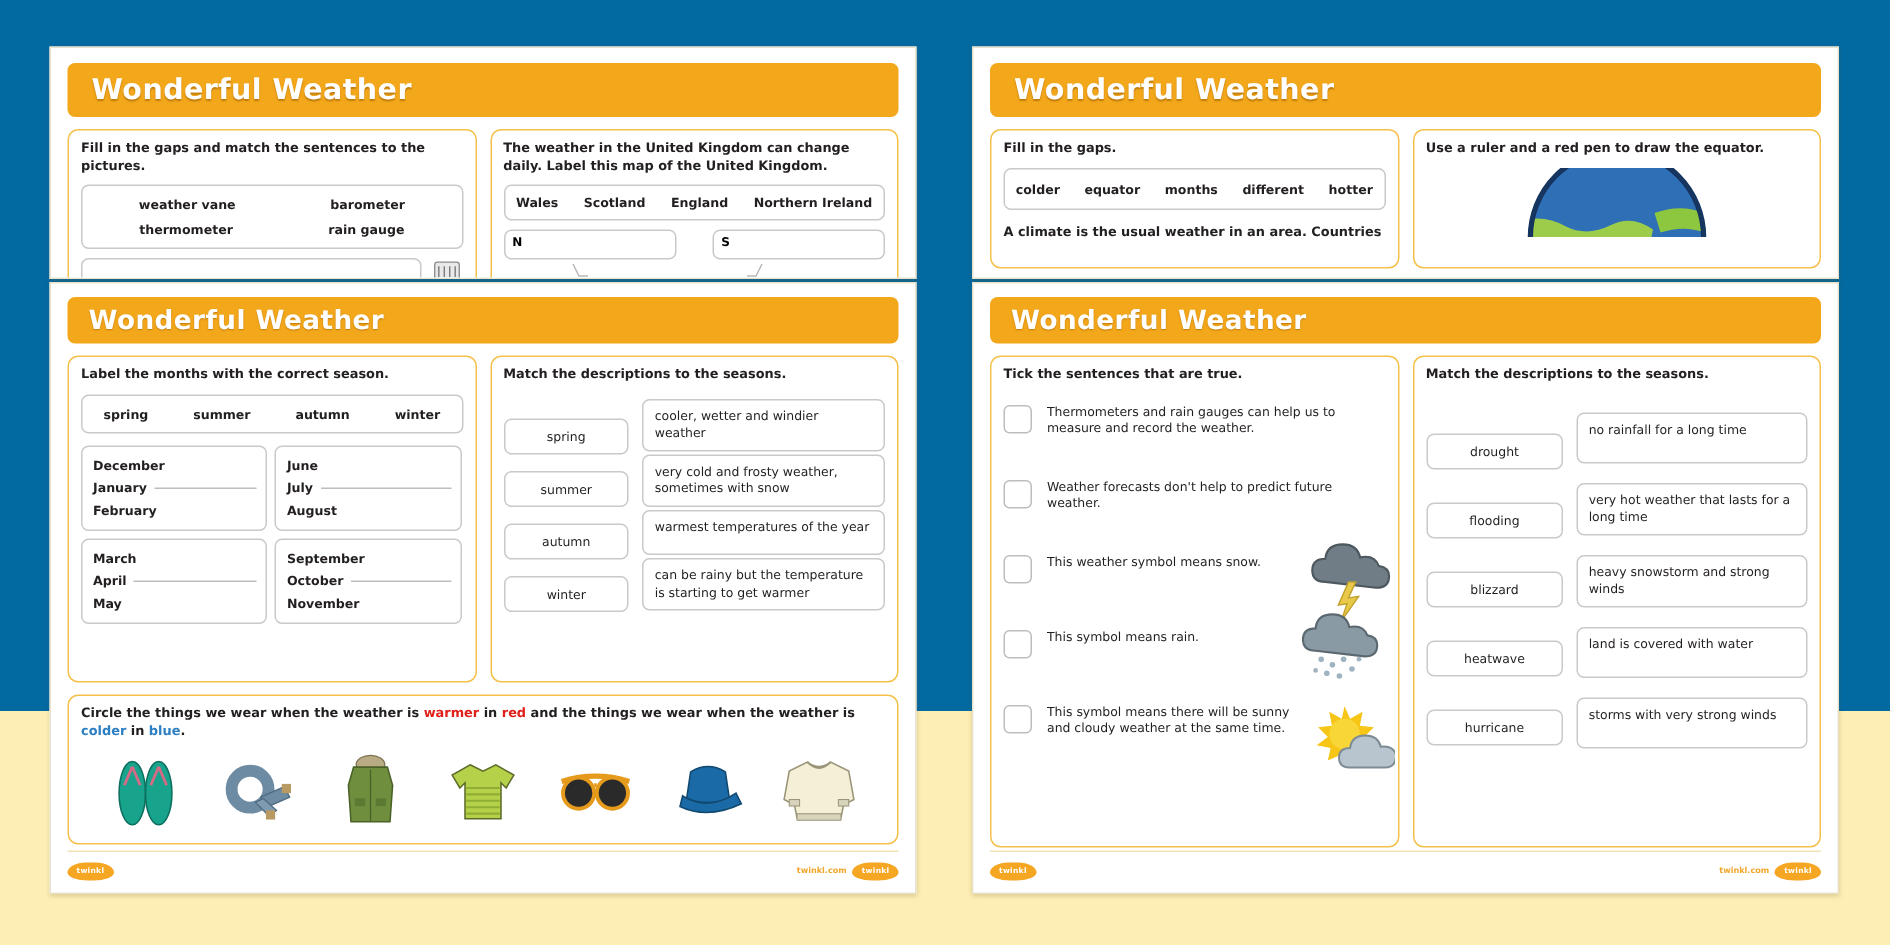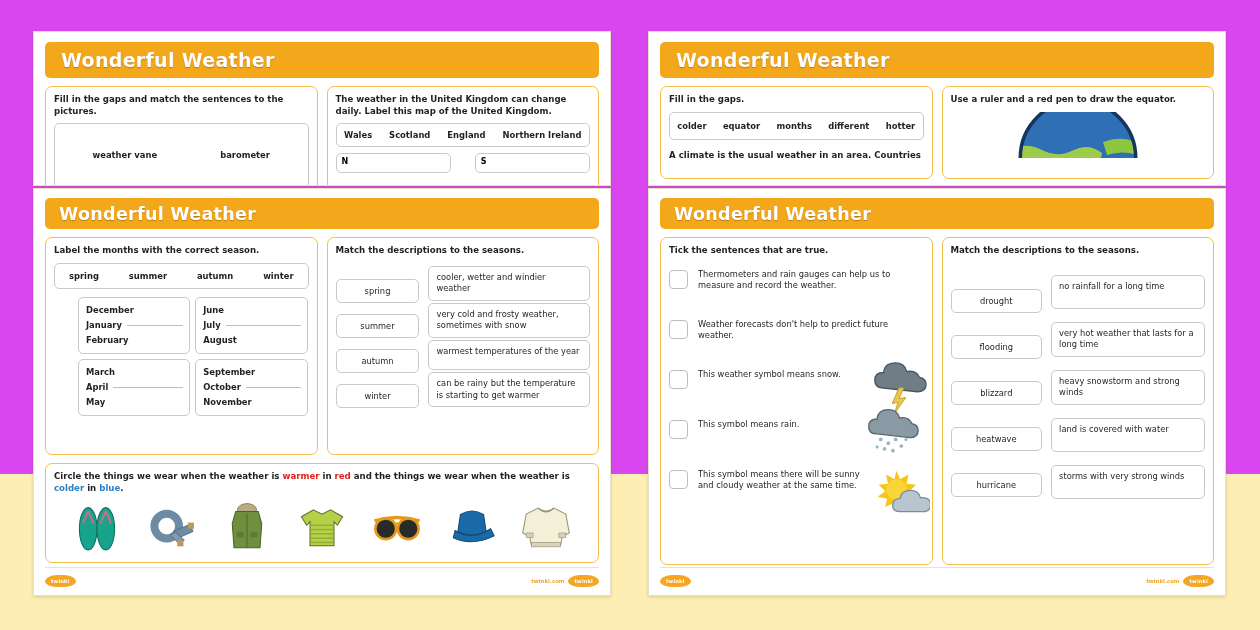--- a/index.html
+++ b/index.html
@@ -2,21 +2,21 @@
 <html><head>
 <meta charset="utf-8">
 <style>
   * { box-sizing: border-box; margin: 0; padding: 0; }
   html, body {
     width: 1260px; height: 630px;
     background: #fdeeb4;
     font-family: "DejaVu Sans", sans-serif;
     overflow: hidden;
   }
-  .stage { position: relative; width: 1260px; height: 474px; background: #d946ef; }
+  .stage { position: relative; width: 1260px; height: 474px; background: #0369a1; }
 
   
   .sheet {
     position: absolute;
     background: #ffffff;
     border: 1px solid #e8e2cd;
     box-shadow: 0 1px 3px rgba(120,100,40,.25);
     overflow: hidden;
   }
   .sheet-inner { position: absolute; inset: 0; padding: 10px 11px 6px 11px; }
@@ -69,31 +69,31 @@
     justify-content: space-around;
     flex-wrap: wrap;
     gap: 4px 10px;
     font-size: 8.4px;
     font-weight: bold;
     color: #231f20;
     margin-bottom: 6px;
     background: #fff;
   }
   .wordbank.two-row { flex-direction: column; align-items: stretch; gap: 7px; }
-  .wb-row { display: flex; justify-content: space-around; margin-top: 19px; }
+  .wb-row { display: flex; justify-content: space-around; }
 
   .blankbox {
     border: 1px solid #c9c9c9;
     border-radius: 5px;
     background: #fff;
     min-height: 20px;
   }
 
   
-  .months-grid { display: flex; flex-wrap: wrap; gap: 5px; margin-left: 24px; }
+  .months-grid { display: flex; flex-wrap: wrap; gap: 5px; }
   .month-box {
     border: 1px solid #c9c9c9;
     border-radius: 5px;
     width: calc(50% - 3px);
     padding: 5px 6px 5px 7px;
     background: #fff;
   }
   .month-line {
     font-size: 8.4px; font-weight: bold; color: #231f20;
     display: flex; align-items: baseline; gap: 5px;

